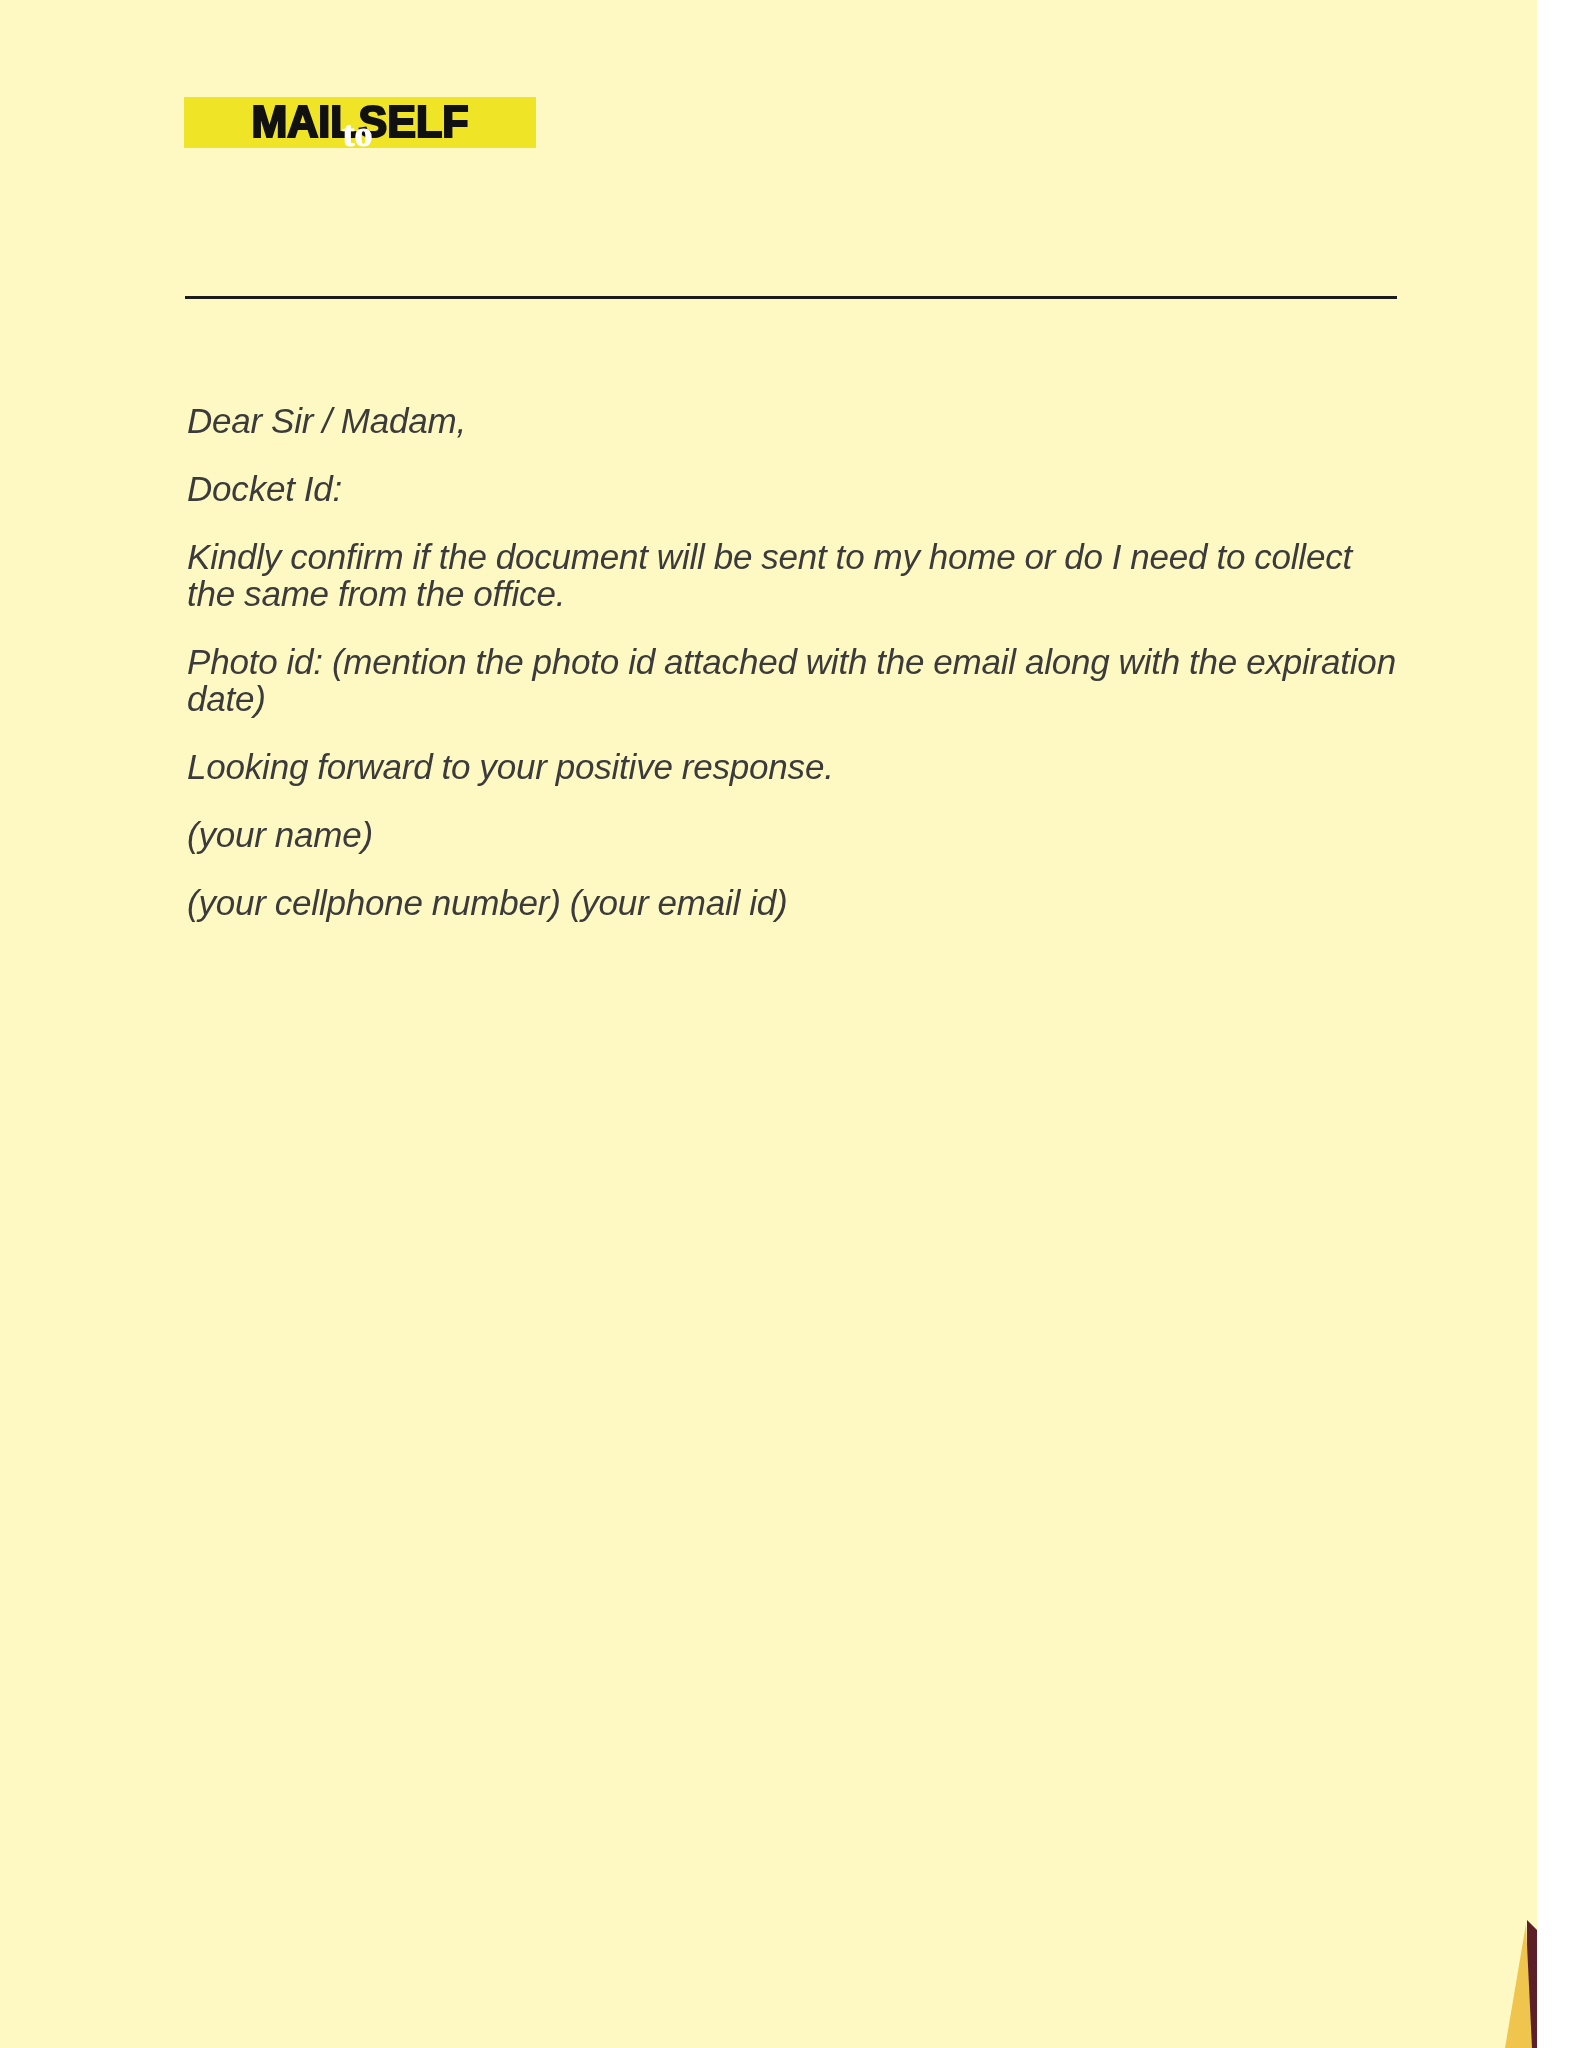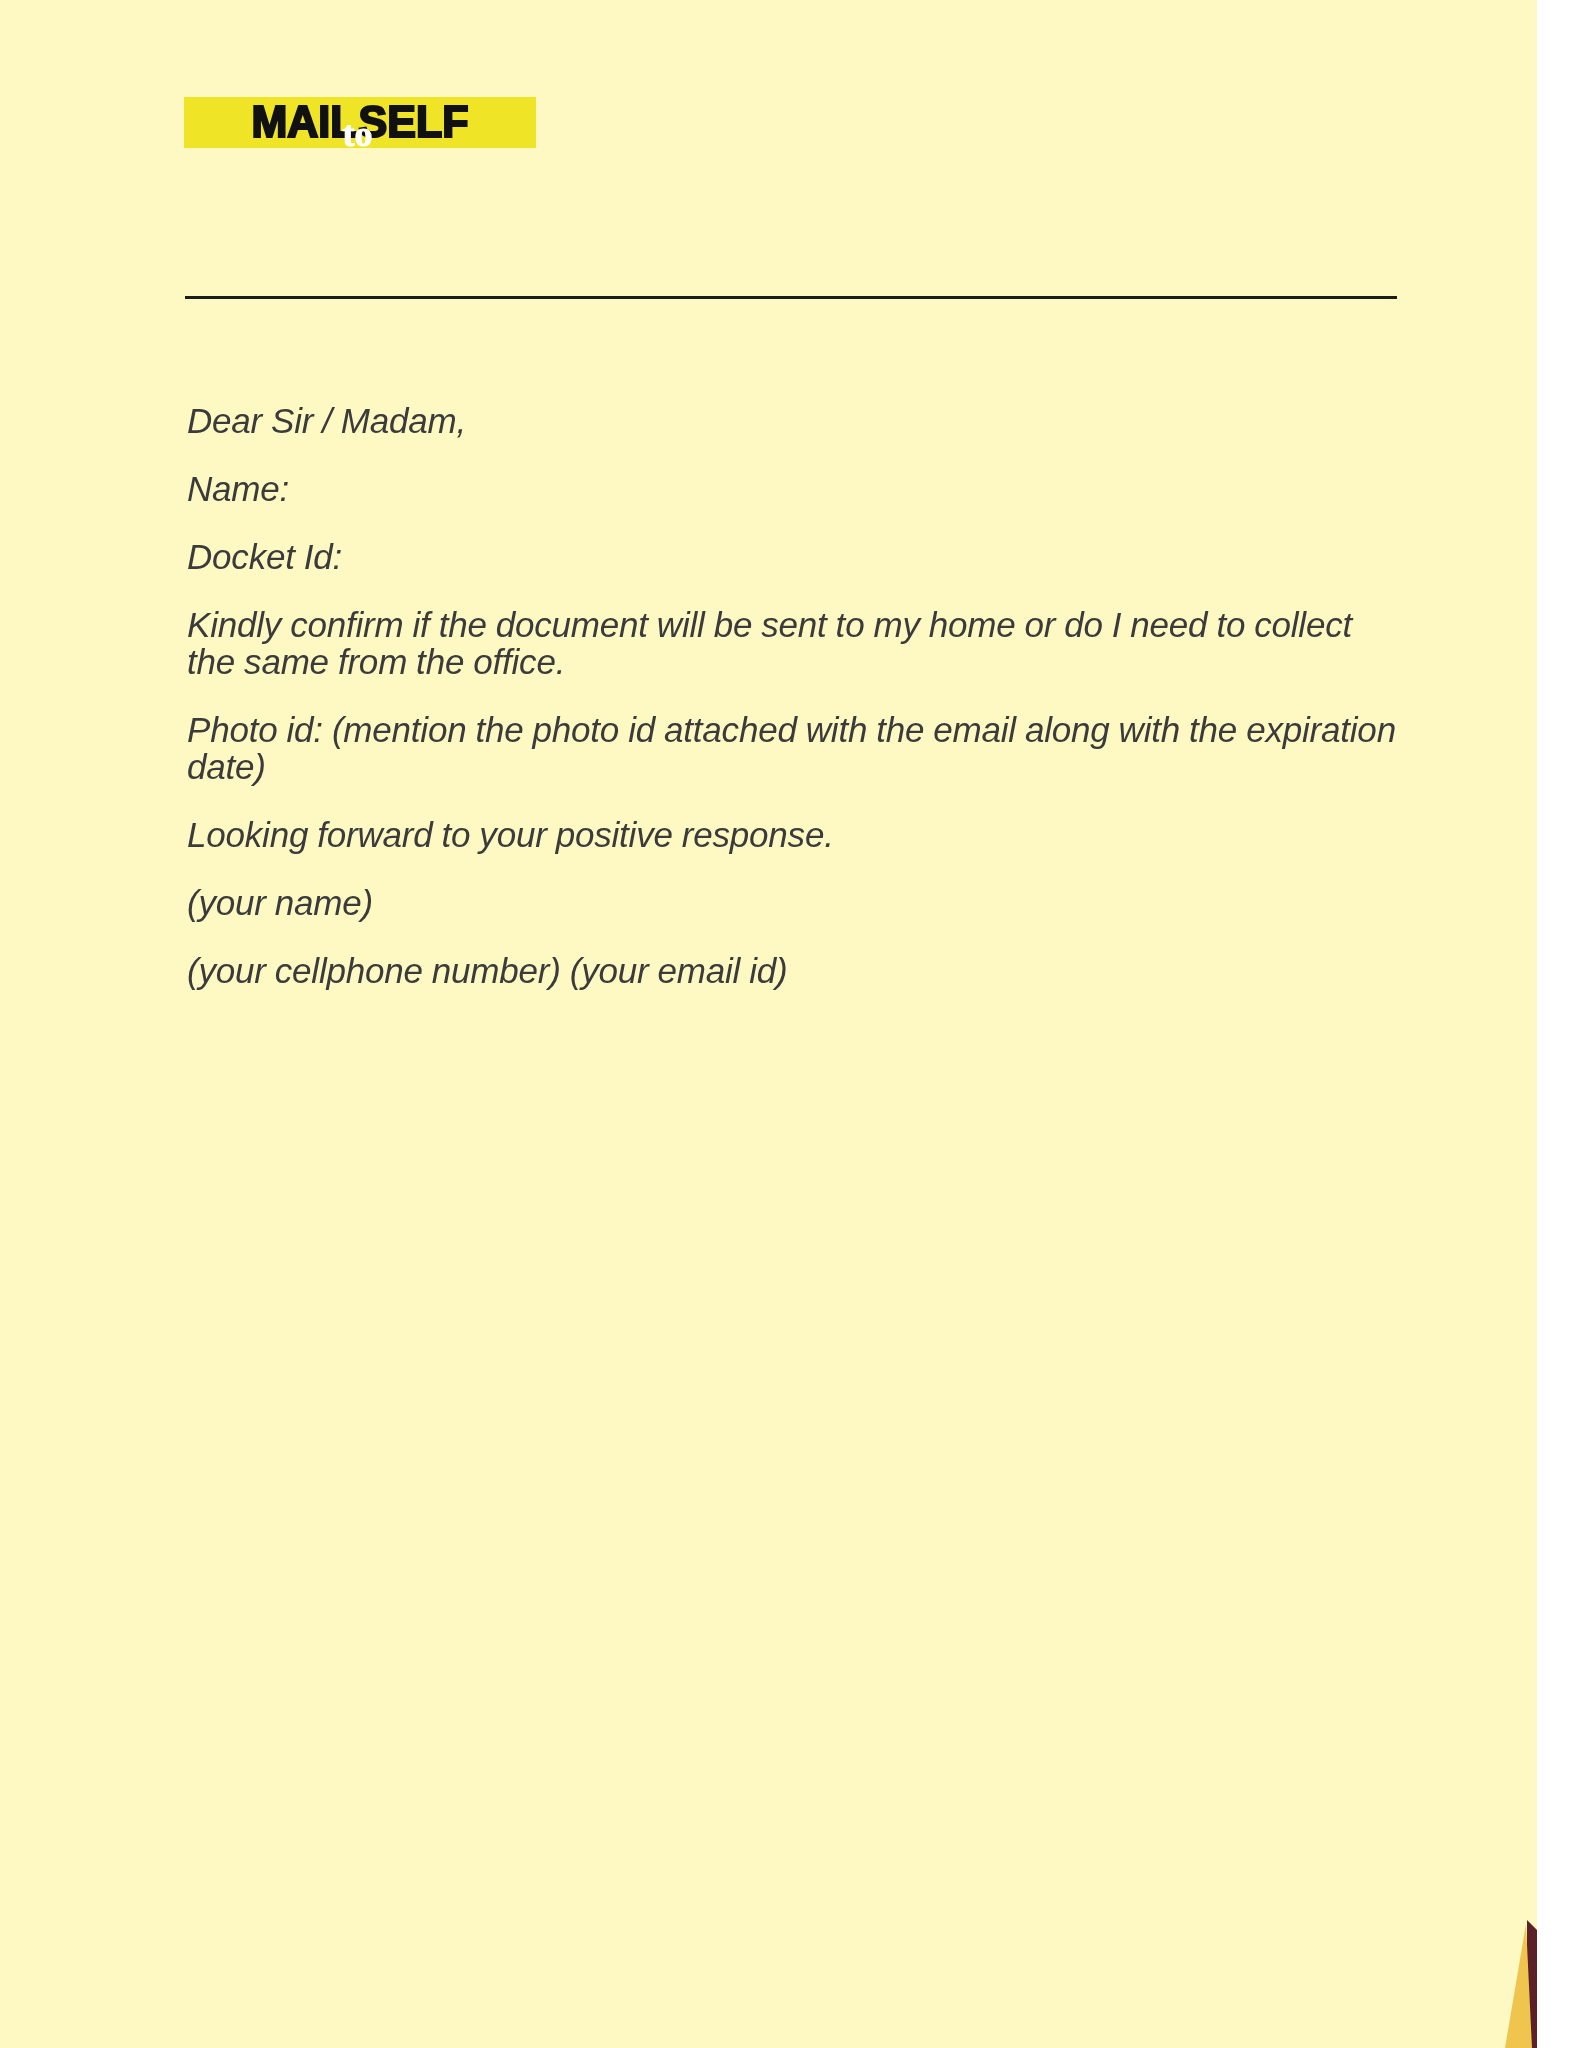--- a/index.html
+++ b/index.html
@@ -101,21 +101,20 @@
   <div class="logo">
     <span class="logo-black">MAIL</span>
     <span class="logo-to">to</span>
     <span class="logo-black">SELF</span>
   </div>
 
   <div class="divider"></div>
 
   <div class="letter">
     <p>Dear Sir / Madam,</p>
-    <p>Name:</p>
     <p>Docket Id:</p>
     <p>Kindly confirm if the document will be sent to my home or do I need to collect the same from the office.</p>
     <p>Photo id: (mention the photo id attached with the email along with the expiration date)</p>
     <p>Looking forward to your positive response.</p>
     <p>(your name)</p>
     <p>(your cellphone number) (your email id)</p>
   </div>
 
   <div class="corner">
     <svg viewBox="0 0 60 130" xmlns="http://www.w3.org/2000/svg">

